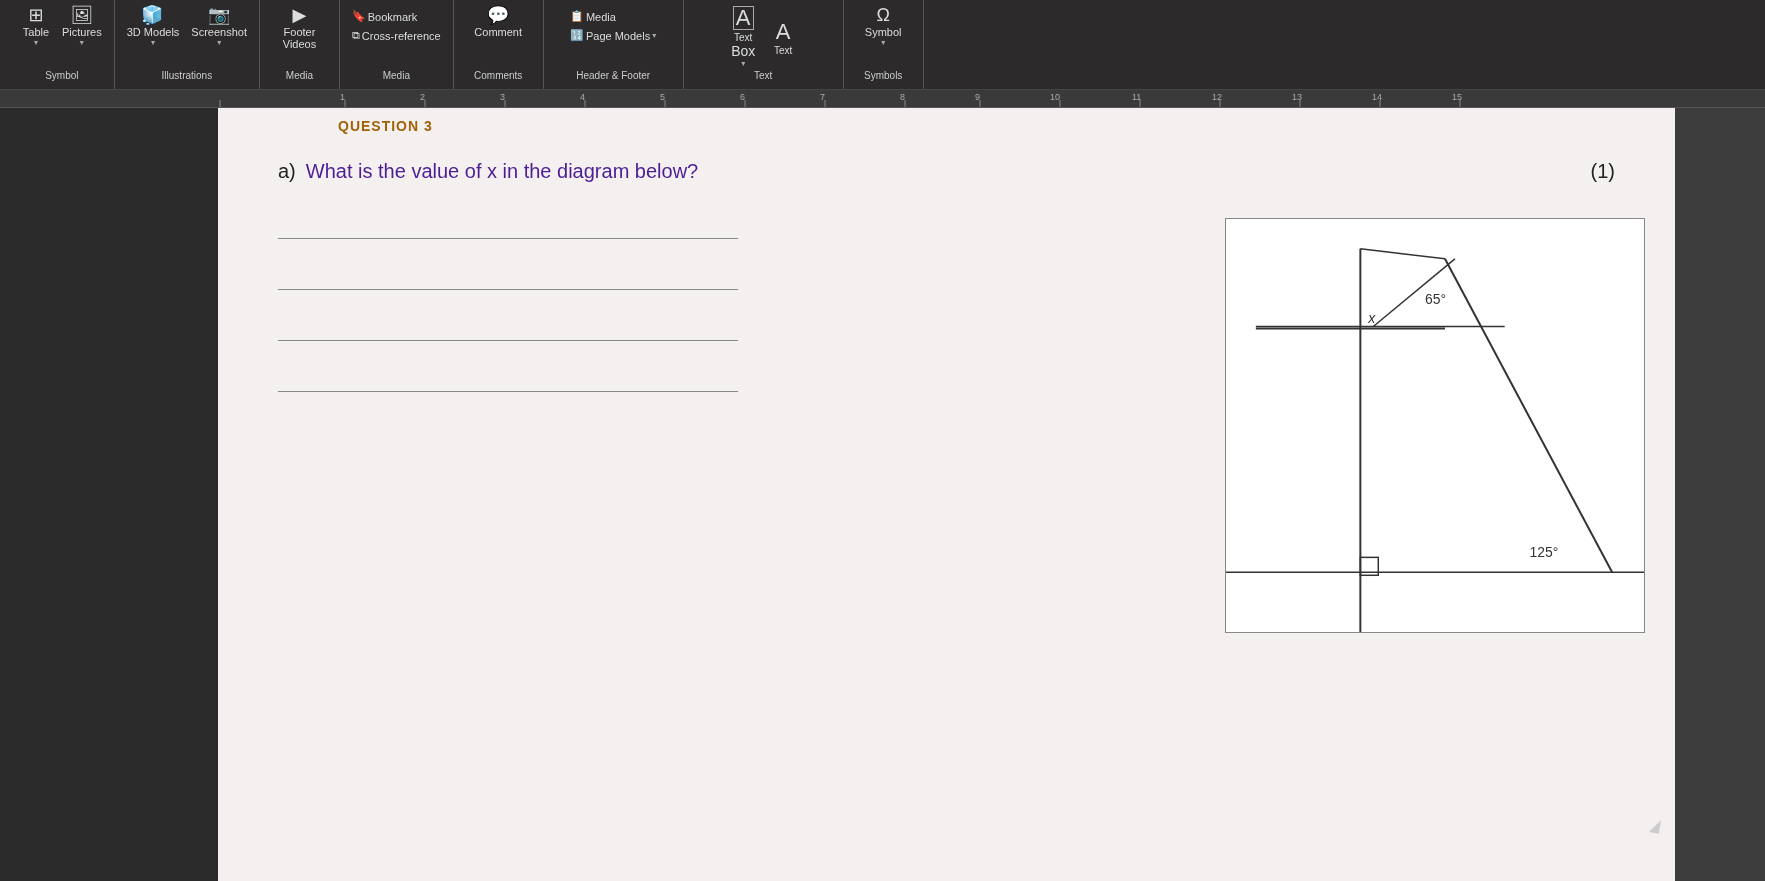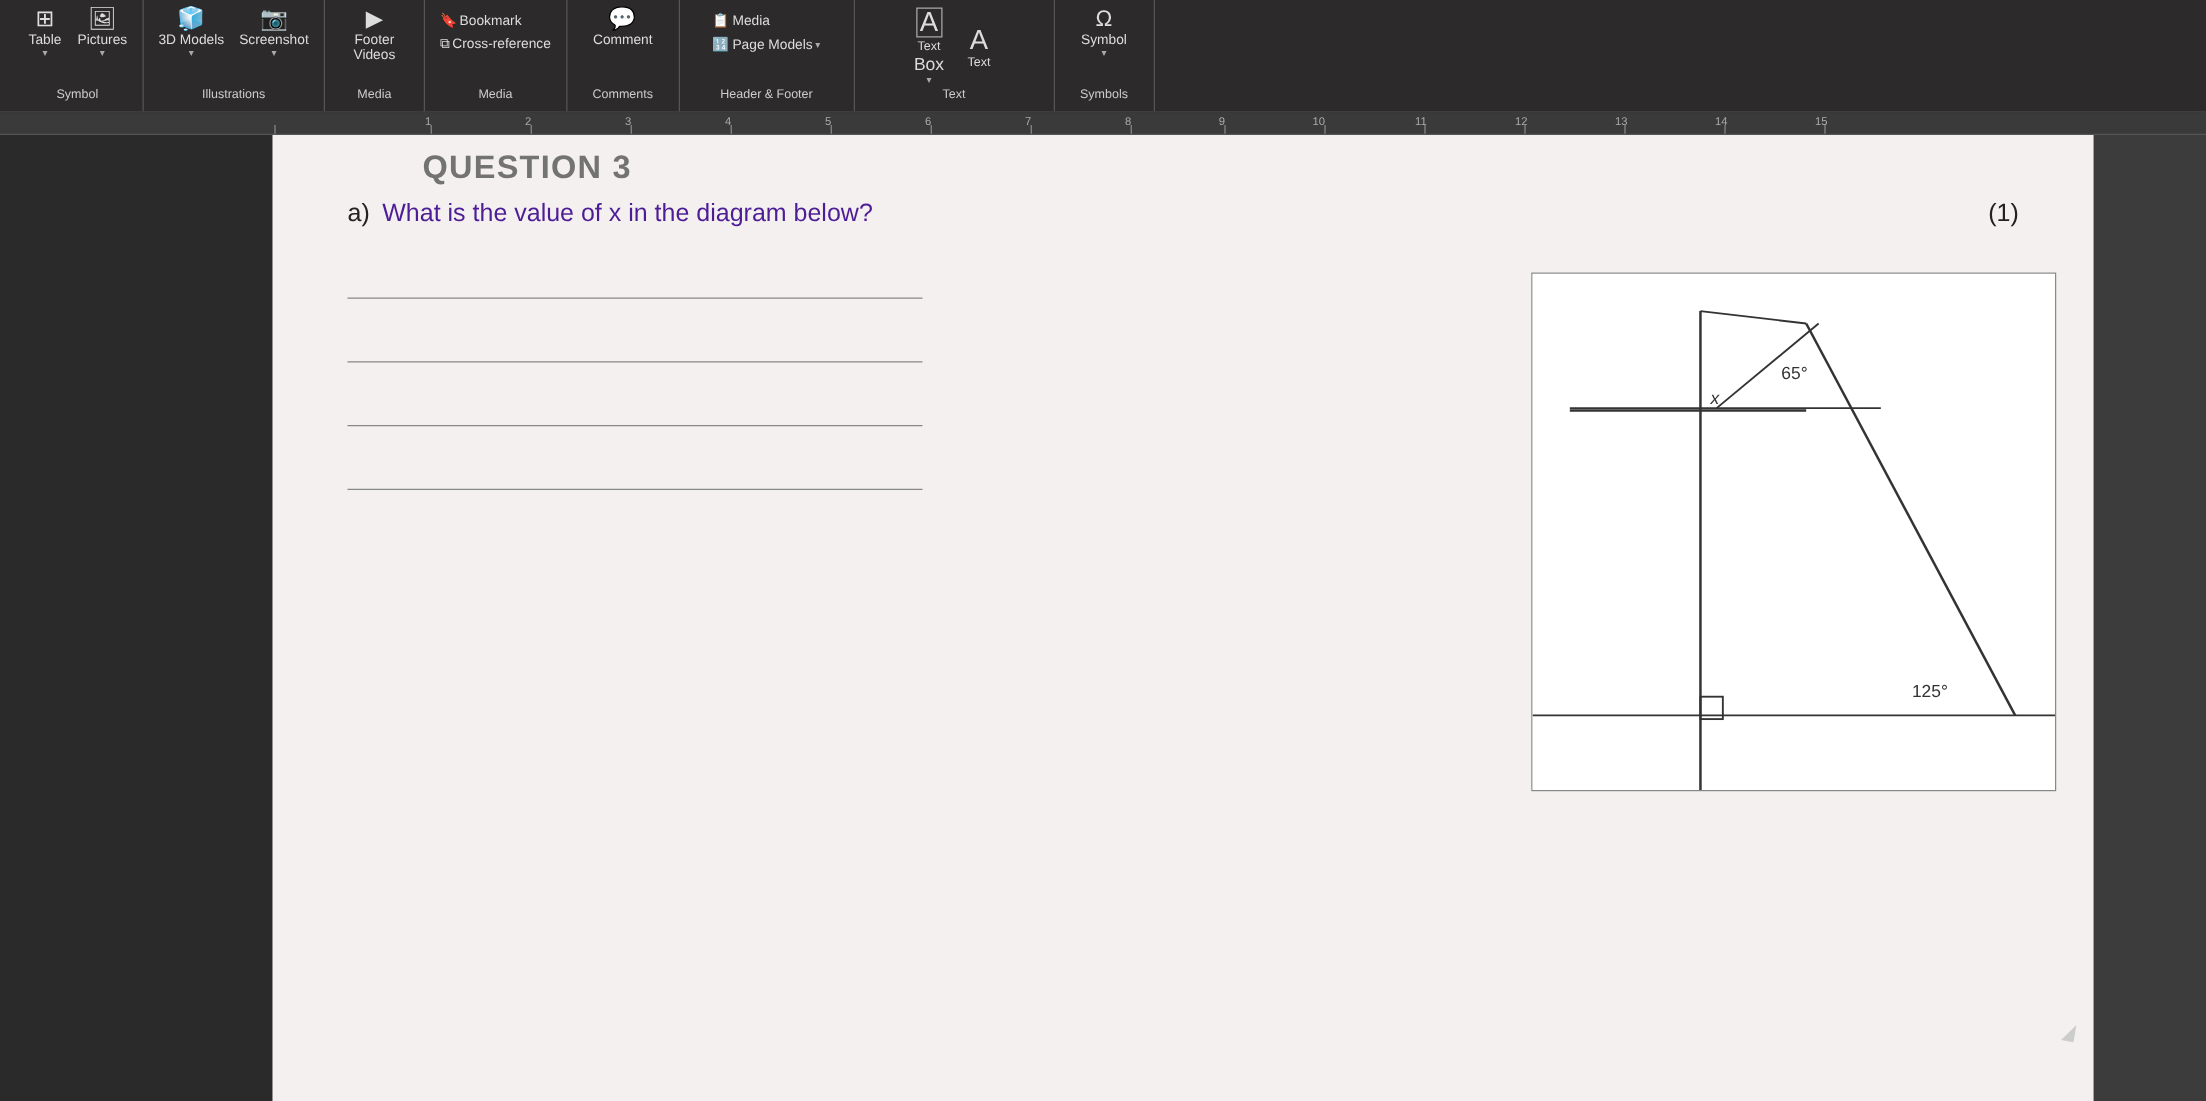--- a/index.html
+++ b/index.html
@@ -128,23 +128,23 @@
       right: 90px;
       bottom: 0;
       background: #f5f0f0;
     }
 
     
     .question-section {
       position: absolute;
       top: 10px;
       left: 120px;
-      font-size: 26px;
+      font-size: 14px;
       font-weight: bold;
-      color: #737373;
+      color: #a16207;
       letter-spacing: 1px;
     }
 
     
     .question-a {
       position: absolute;
       top: 52px;
       left: 60px;
       display: flex;
       align-items: baseline;

